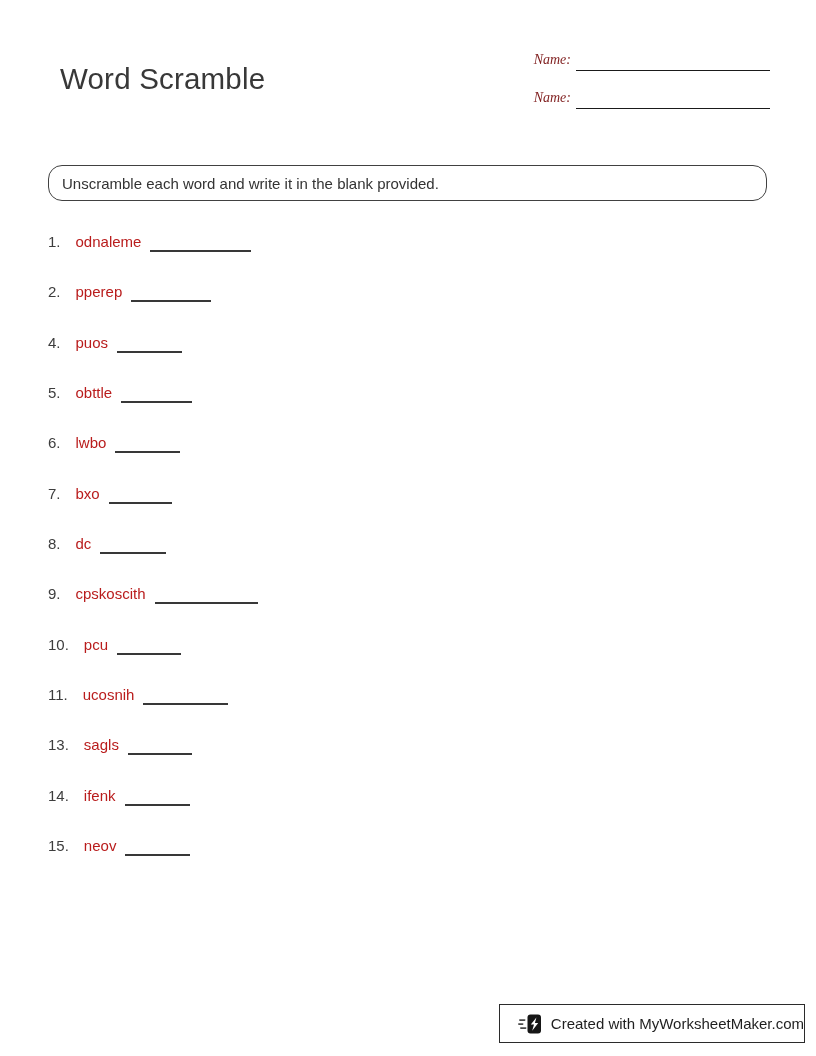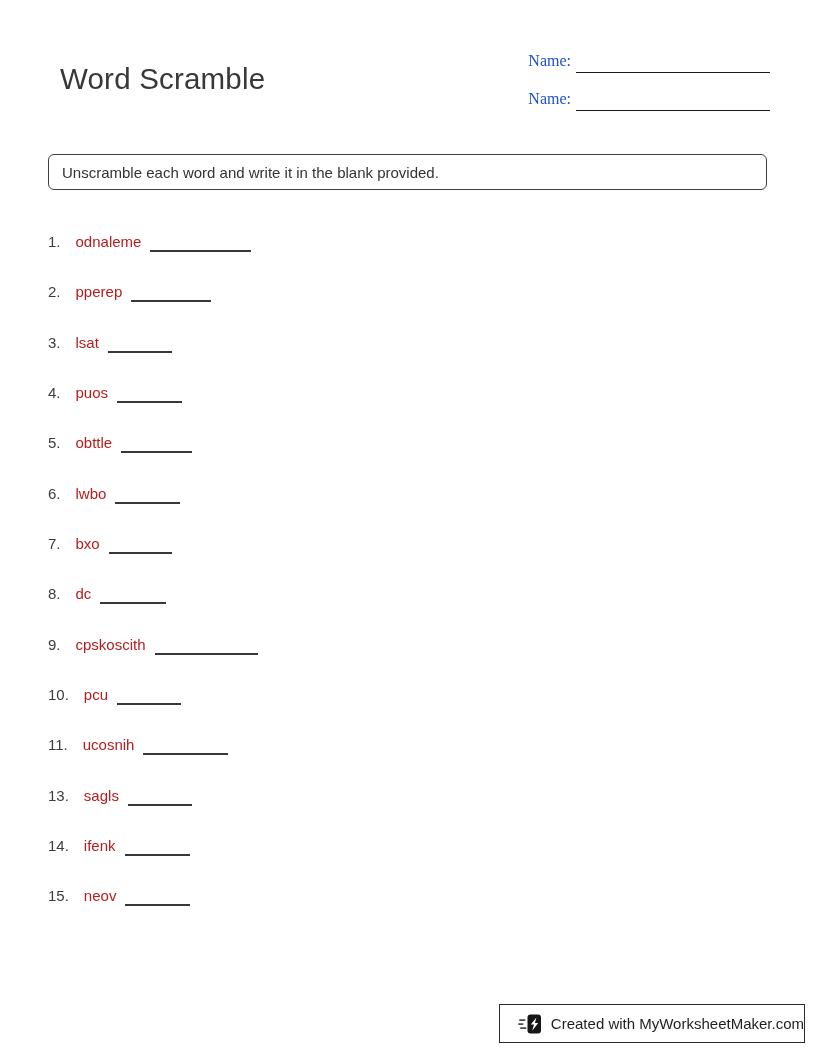--- a/index.html
+++ b/index.html
@@ -33,39 +33,40 @@
   }
   .field-row {
     display: flex;
     justify-content: flex-end;
     align-items: baseline;
     margin-bottom: 17px;
     height: 21px;
   }
   .field-label {
     font-family: "Liberation Serif", "DejaVu Serif", serif;
-    font-size: 16px;
-    color: #1d4ed8;
+    font-size: 14px;
+    color: #7f1d1d;
+    font-style: italic;
   }
   .field-line {
     display: inline-block;
     width: 194px;
     height: 0;
     border-bottom: 1.4px solid #1a1a1a;
     margin-left: 5px;
     transform: translateY(7px);
   }
 
   
   .instruction-box {
     position: absolute;
-    left: 48px; top: 154px;
+    left: 48px; top: 165px;
     width: 719px; height: 36px;
     border: 1.5px solid #414141;
-    border-radius: 6px;
+    border-radius: 14px;
     box-sizing: border-box;
     display: flex;
     align-items: center;
   }
   .instruction-text {
     font-size: 15px;
     color: #333333;
     padding-left: 13px;
   }
 
@@ -139,23 +140,20 @@
 
   <ol class="items" id="items-container">
     <li class="row">
       <span class="num">1.</span><span class="word">odnaleme</span><span class="blank" style="width: 101px;"></span>
     </li>
 
     <li class="row">
       <span class="num">2.</span><span class="word">pperep</span><span class="blank" style="width: 80px;"></span>
     </li>
 
-    <li class="row">
-      <span class="num">3.</span><span class="word">lsat</span><span class="blank" style="width: 64px;"></span>
-    </li>
 
     <li class="row">
       <span class="num">4.</span><span class="word">puos</span><span class="blank" style="width: 65px;"></span>
     </li>
 
     <li class="row">
       <span class="num">5.</span><span class="word">obttle</span><span class="blank" style="width: 71px;"></span>
     </li>
 
     <li class="row">

